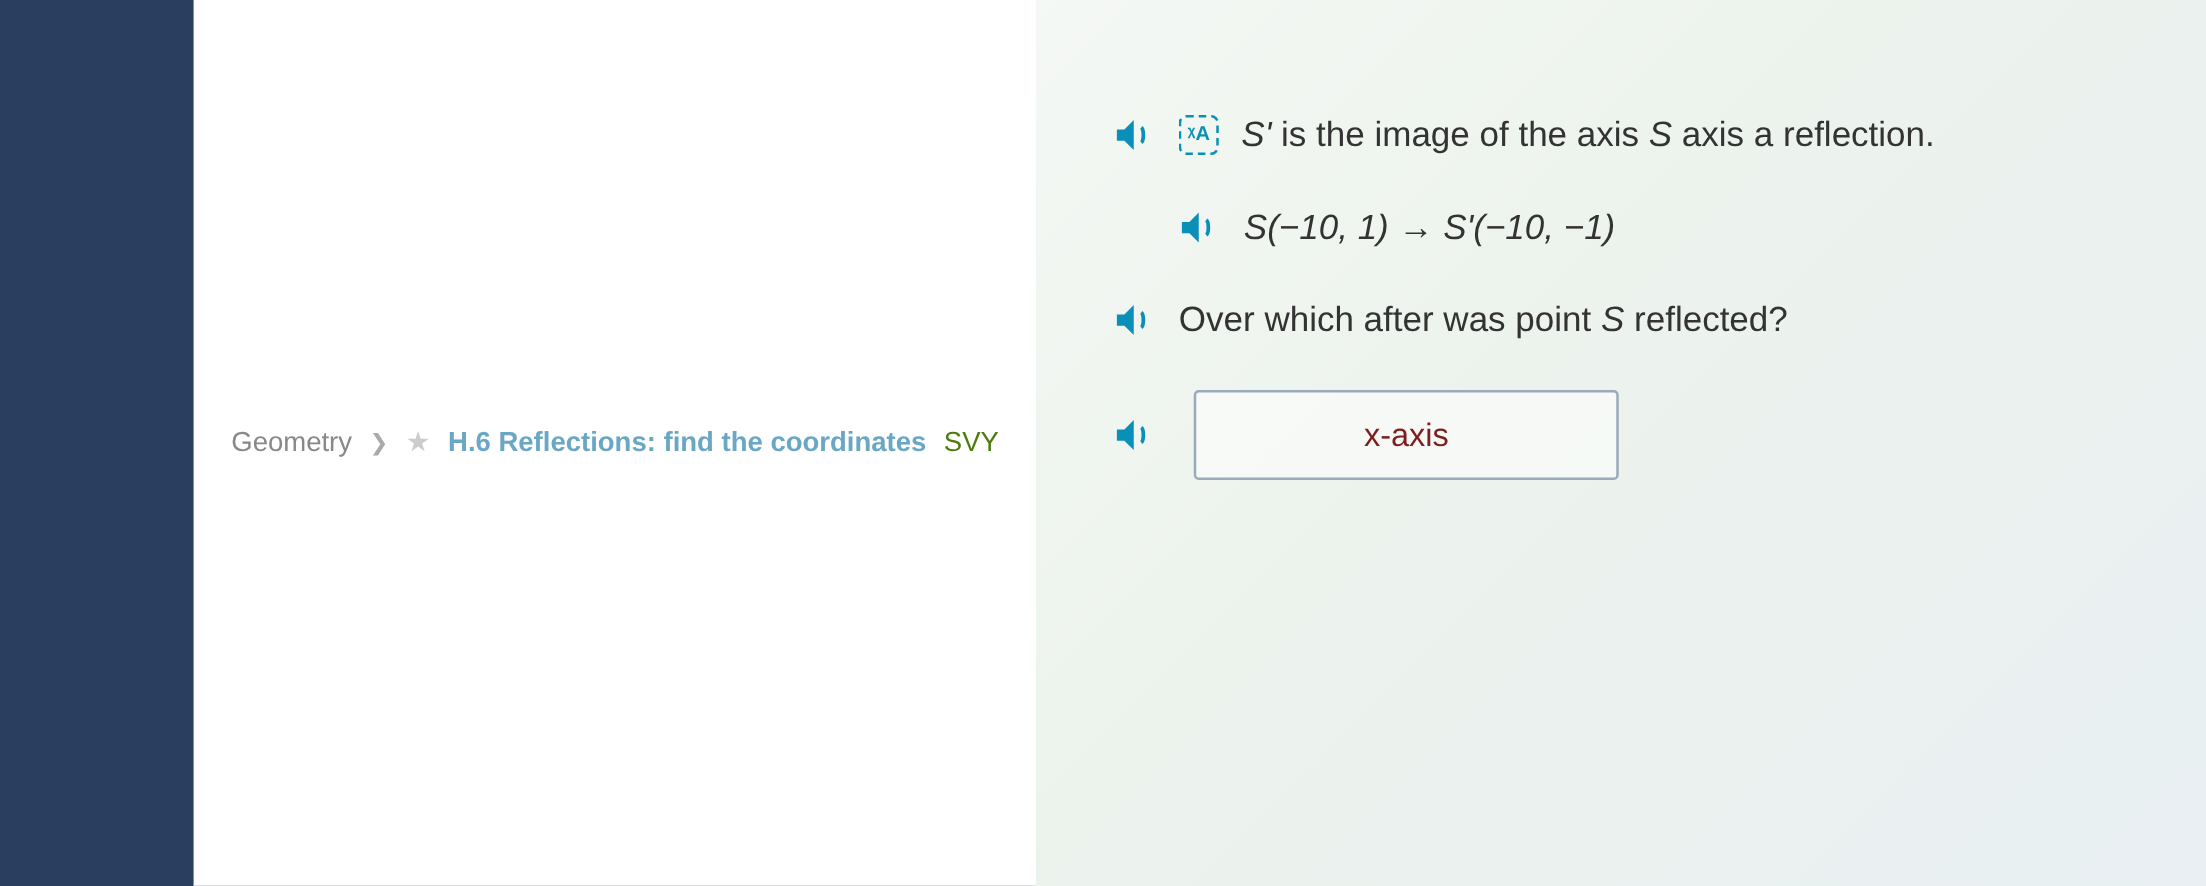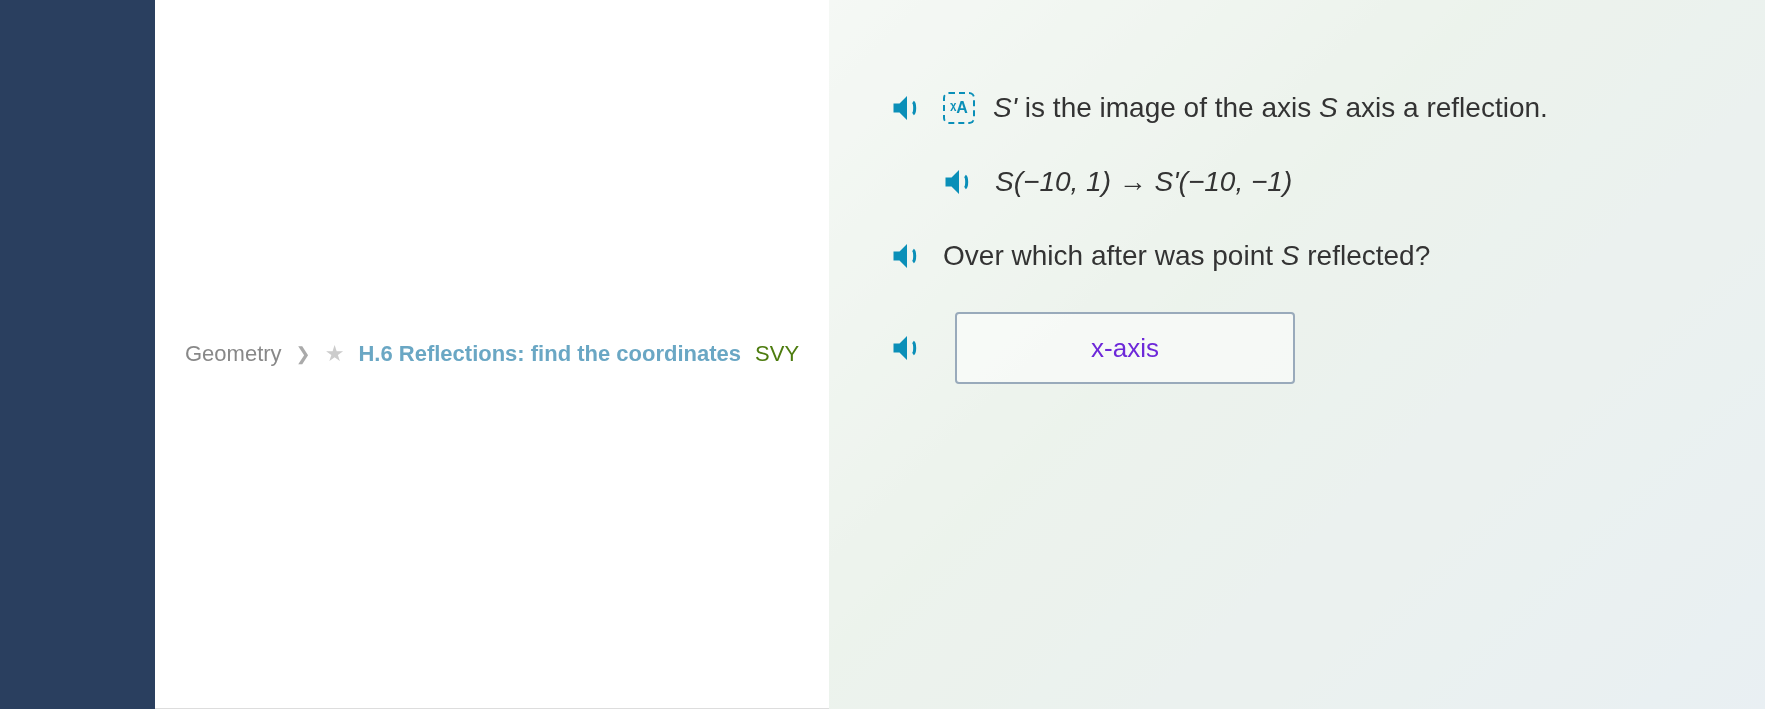--- a/index.html
+++ b/index.html
@@ -87,21 +87,21 @@
     flex-direction: column;
     gap: 28px;
   }
   .answer-btn {
     width: 340px;
     height: 72px;
     border: 2px solid #9ab;
     background: rgba(255,255,255,0.5);
     border-radius: 4px;
     font-size: 26px;
-    color: #6d28d9;
+    color: #7f1d1d;
     cursor: pointer;
     display: flex;
     align-items: center;
     justify-content: center;
   }
 </style>
 </head>
 <body>
 
 <div class="left-bar"></div>

